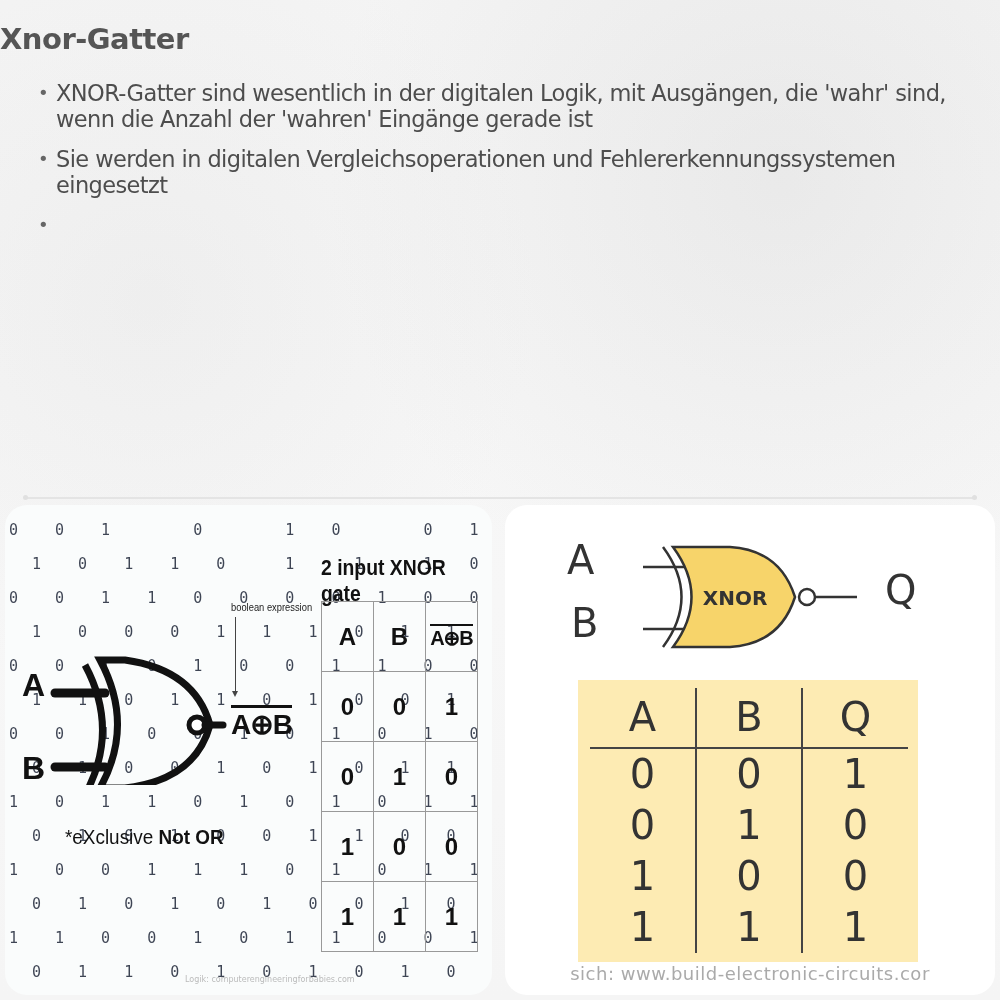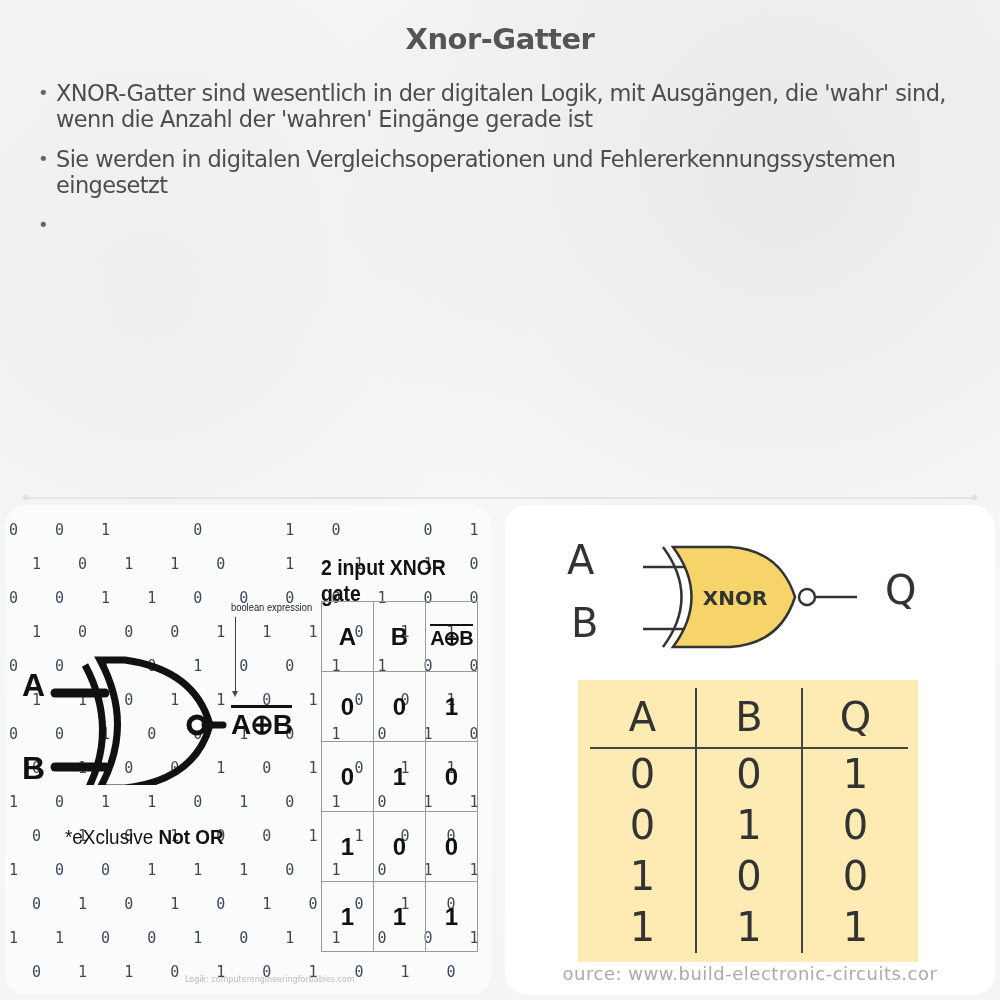--- a/index.html
+++ b/index.html
@@ -13,21 +13,21 @@
   .bg-texture {
     position: absolute; inset: 0;
     background:
       radial-gradient(circle at 78% 18%, rgba(200,200,200,0.25) 0, rgba(255,255,255,0) 40%),
       radial-gradient(circle at 15% 30%, rgba(210,210,210,0.2) 0, rgba(255,255,255,0) 35%),
       linear-gradient(180deg, #f4f4f4 0%, #f7f7f7 60%, #f5f5f5 100%);
     z-index: 0;
   }
   .title {
     position: absolute; top: 22px; left: 0; width: 1000px;
-    text-align: center; font-size: 29px; color: #555;
+    font-size: 29px; color: #555;
     font-family: "DejaVu Sans", sans-serif; letter-spacing: -0.5px;
     z-index: 1;
   }
   .bullets {
     position: absolute; top: 80px; left: 36px; width: 930px; z-index: 1;
     list-style: none;
   }
   .bullets li {
     position: relative; padding-left: 20px; font-size: 22.5px; line-height: 26px;
     color: #4d4d4d; margin-bottom: 14px; letter-spacing: -0.6px;
@@ -226,14 +226,14 @@
       </tr>
       <tr>
         <td>1</td>
         <td>1</td>
         <td>1</td>
       </tr>
     </tbody>
       </table>
   </div>
 
-  <span class="rc-source">ource: www.build-electronic-circuits.cor</span>
+  <span class="rc-source">sich: www.build-electronic-circuits.cor</span>
 </div>
 
 </body></html>

